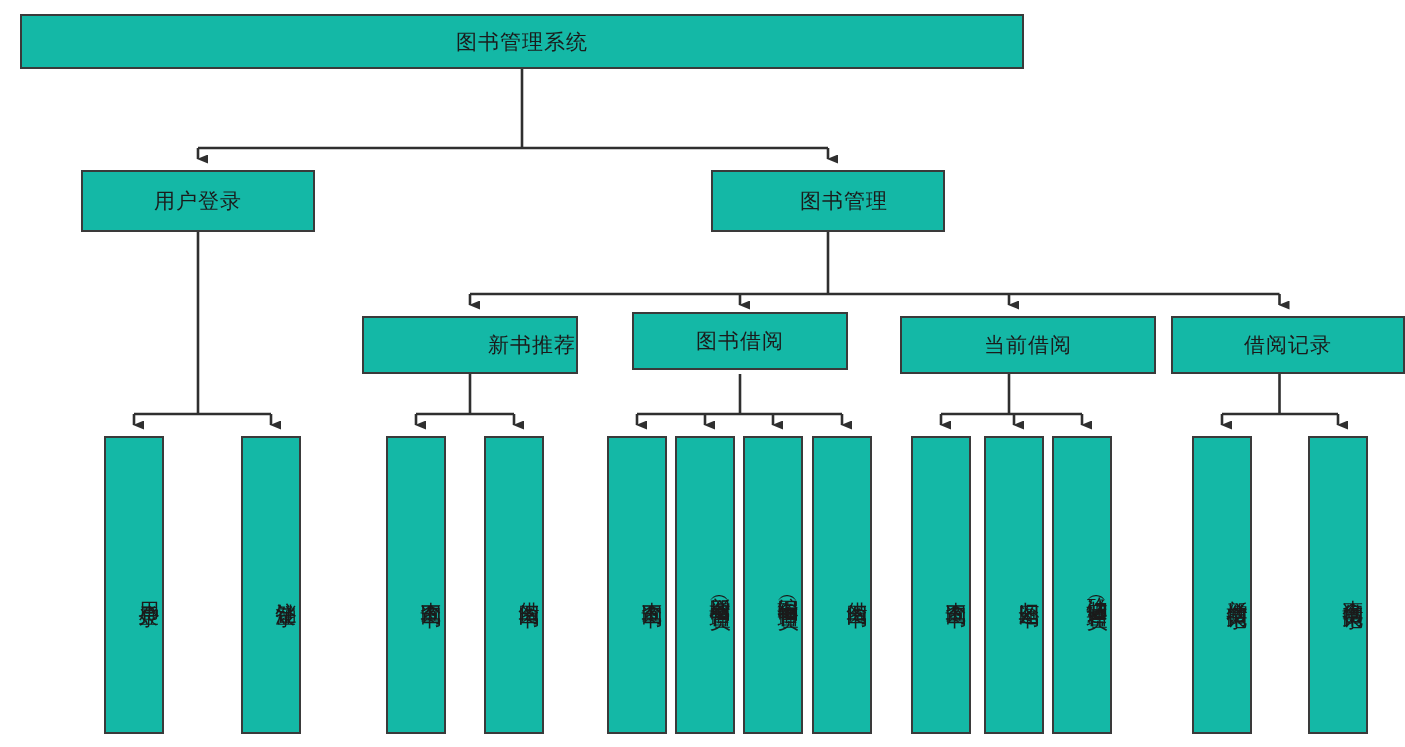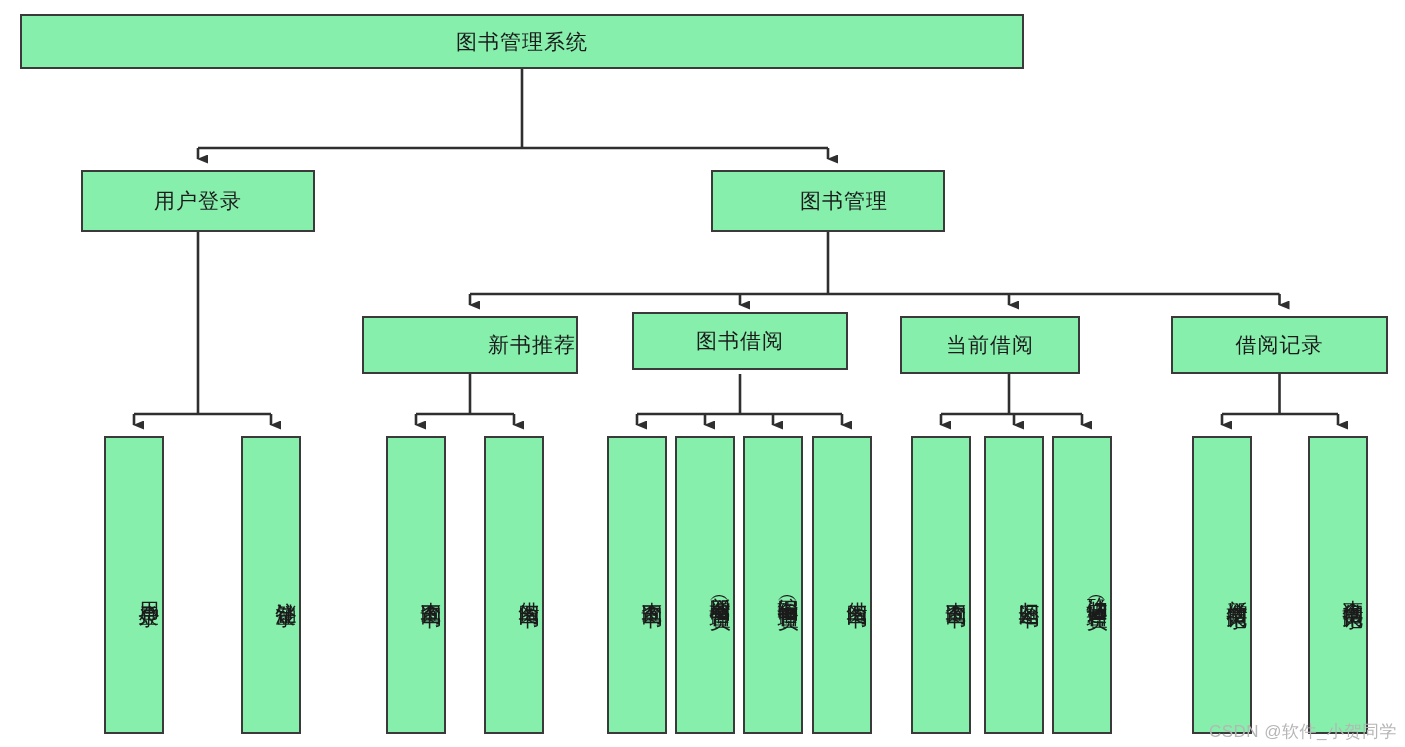--- a/index.html
+++ b/index.html
@@ -22,21 +22,21 @@
   svg.edges {
     position: absolute;
     left: 0; top: 0;
     width: 1405px;
     height: 747px;
     pointer-events: none;
   }
   .node {
     position: absolute;
     box-sizing: border-box;
-    background: #86efac;
+    background: #14b8a6;
     border: 2px solid #3a3a3a;
     display: flex;
     align-items: center;
     justify-content: center;
     color: #1b1b1b;
   }
   .node.horiz {
     font-size: 21px;
     letter-spacing: 1px;
     line-height: 1.2;
@@ -124,24 +124,24 @@
       </div>
       <div class="node horiz" style="left: 711px; top: 170px; width: 234px; height: 62px; padding-left: 32px;">
         <span class="hlabel">图书管理</span>
       </div>
       <div class="node horiz" style="left: 362px; top: 316px; width: 216px; height: 58px; justify-content: flex-end;">
         <span class="hlabel">新书推荐</span>
       </div>
       <div class="node horiz" style="left: 632px; top: 312px; width: 216px; height: 58px;">
         <span class="hlabel">图书借阅</span>
       </div>
-      <div class="node horiz" style="left: 900px; top: 316px; width: 180px; height: 58px;">
+      <div class="node horiz" style="left: 900px; top: 316px; width: 256px; height: 58px;">
         <span class="hlabel">当前借阅</span>
       </div>
-      <div class="node horiz" style="left: 1171px; top: 316px; width: 217px; height: 58px;">
+      <div class="node horiz" style="left: 1171px; top: 316px; width: 234px; height: 58px;">
         <span class="hlabel">借阅记录</span>
       </div>
       <div class="node vert" style="left: 104px; top: 436px; width: 60px; height: 298px;">
         <span class="vlabel">用户登录</span>
       </div>
       <div class="node vert" style="left: 241px; top: 436px; width: 60px; height: 298px;">
         <span class="vlabel">注销登录</span>
       </div>
       <div class="node vert" style="left: 386px; top: 436px; width: 60px; height: 298px;">
         <span class="vlabel">查询图书</span>
@@ -171,14 +171,13 @@
         <span class="vlabel">确认归还（管理员）</span>
       </div>
       <div class="node vert" style="left: 1192px; top: 436px; width: 60px; height: 298px;">
         <span class="vlabel">新增借阅记录</span>
       </div>
       <div class="node vert" style="left: 1308px; top: 436px; width: 60px; height: 298px;">
         <span class="vlabel">查询借阅记录</span>
       </div>
     </div>
 
-  <div id="watermark">CSDN @软件_小贺同学</div>
 </div>
 
 </body></html>

